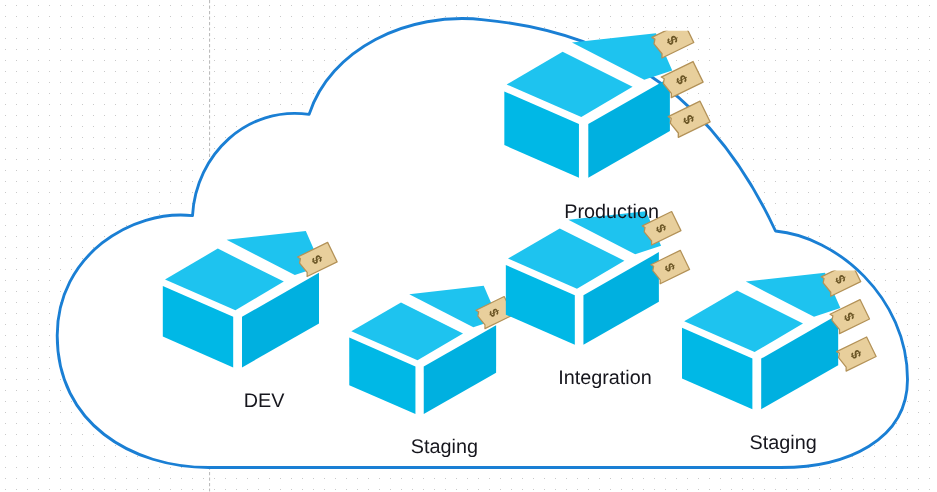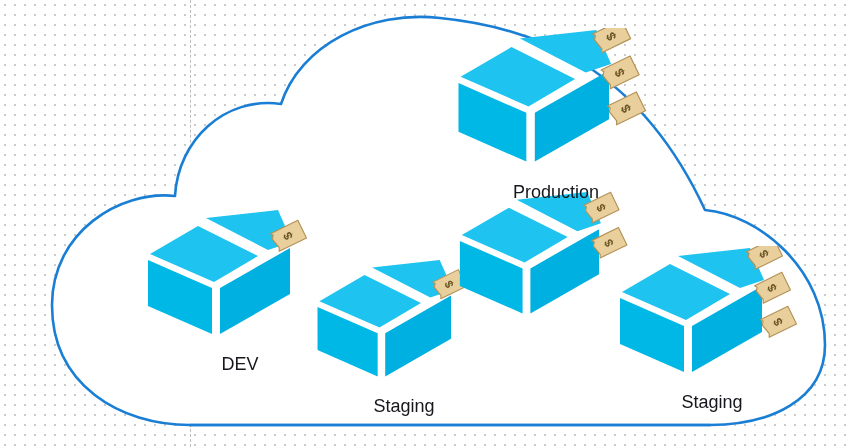--- a/index.html
+++ b/index.html
@@ -130,20 +130,21 @@
       <text x="21" y="18" text-anchor="middle" font-family="'Liberation Sans', sans-serif" font-size="15" font-weight="bold" fill="#6b5626" transform="rotate(-90 21 13)">$</text>
     </g>
             </g>
             <g transform="translate(140,52) rotate(-26) scale(0.82)">
     <g>
       <path d="M 2 8 L 5 4 L 3 1 L 40 1 L 40 25 L 3 25 L 5 21 Z" fill="#e8cf9c" stroke="#b39258" stroke-width="1.4" stroke-linejoin="round"></path>
       <text x="21" y="18" text-anchor="middle" font-family="'Liberation Sans', sans-serif" font-size="15" font-weight="bold" fill="#6b5626" transform="rotate(-90 21 13)">$</text>
     </g>
             </g>
   </svg></div>
+        <div class="node-label">Integration</div>
       </div>
       <div class="node" style="left: 450px; top: 28px; pointer-events: auto;">
         <div class="node-icon">
   <svg width="212.0" height="148.4" viewBox="0 0 200 140" xmlns="http://www.w3.org/2000/svg">
 
     <path d="M 8 52 L 72 80 L 72 126 L 8 98 Z" fill="#00b8e6"></path>
 
     <path d="M 80 80 L 150 40 L 150 86 L 80 126 Z" fill="#00b0e0"></path>
 
     <path d="M 10 46 L 58 18 L 118 48 L 74 74 Z" fill="#1ec3ef"></path>

